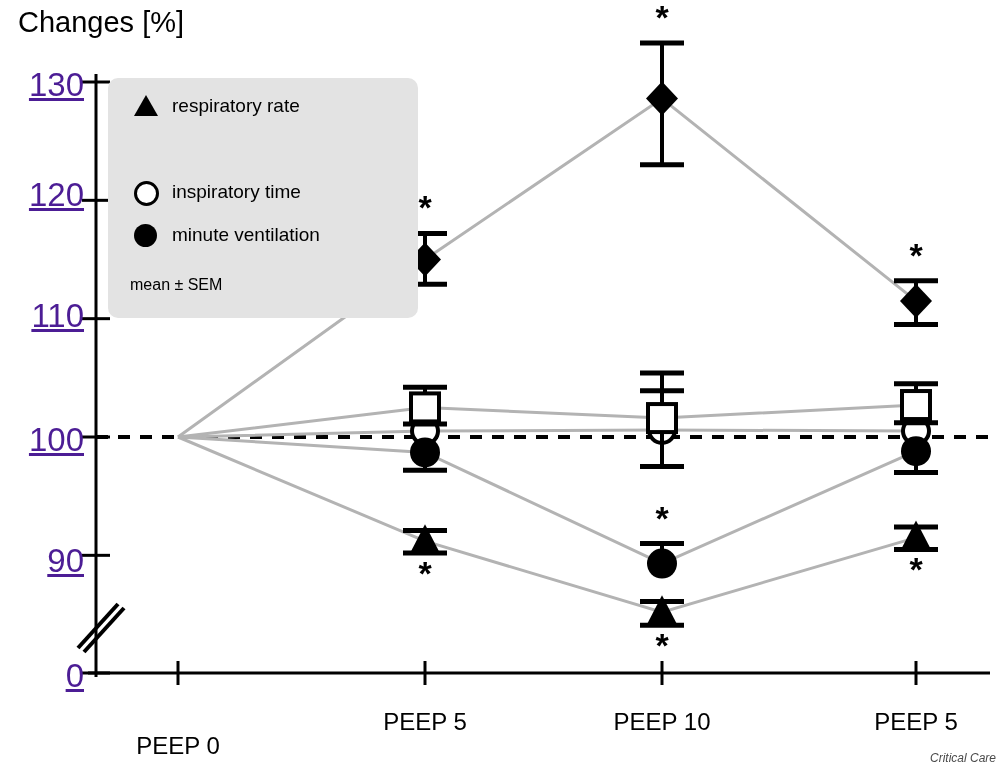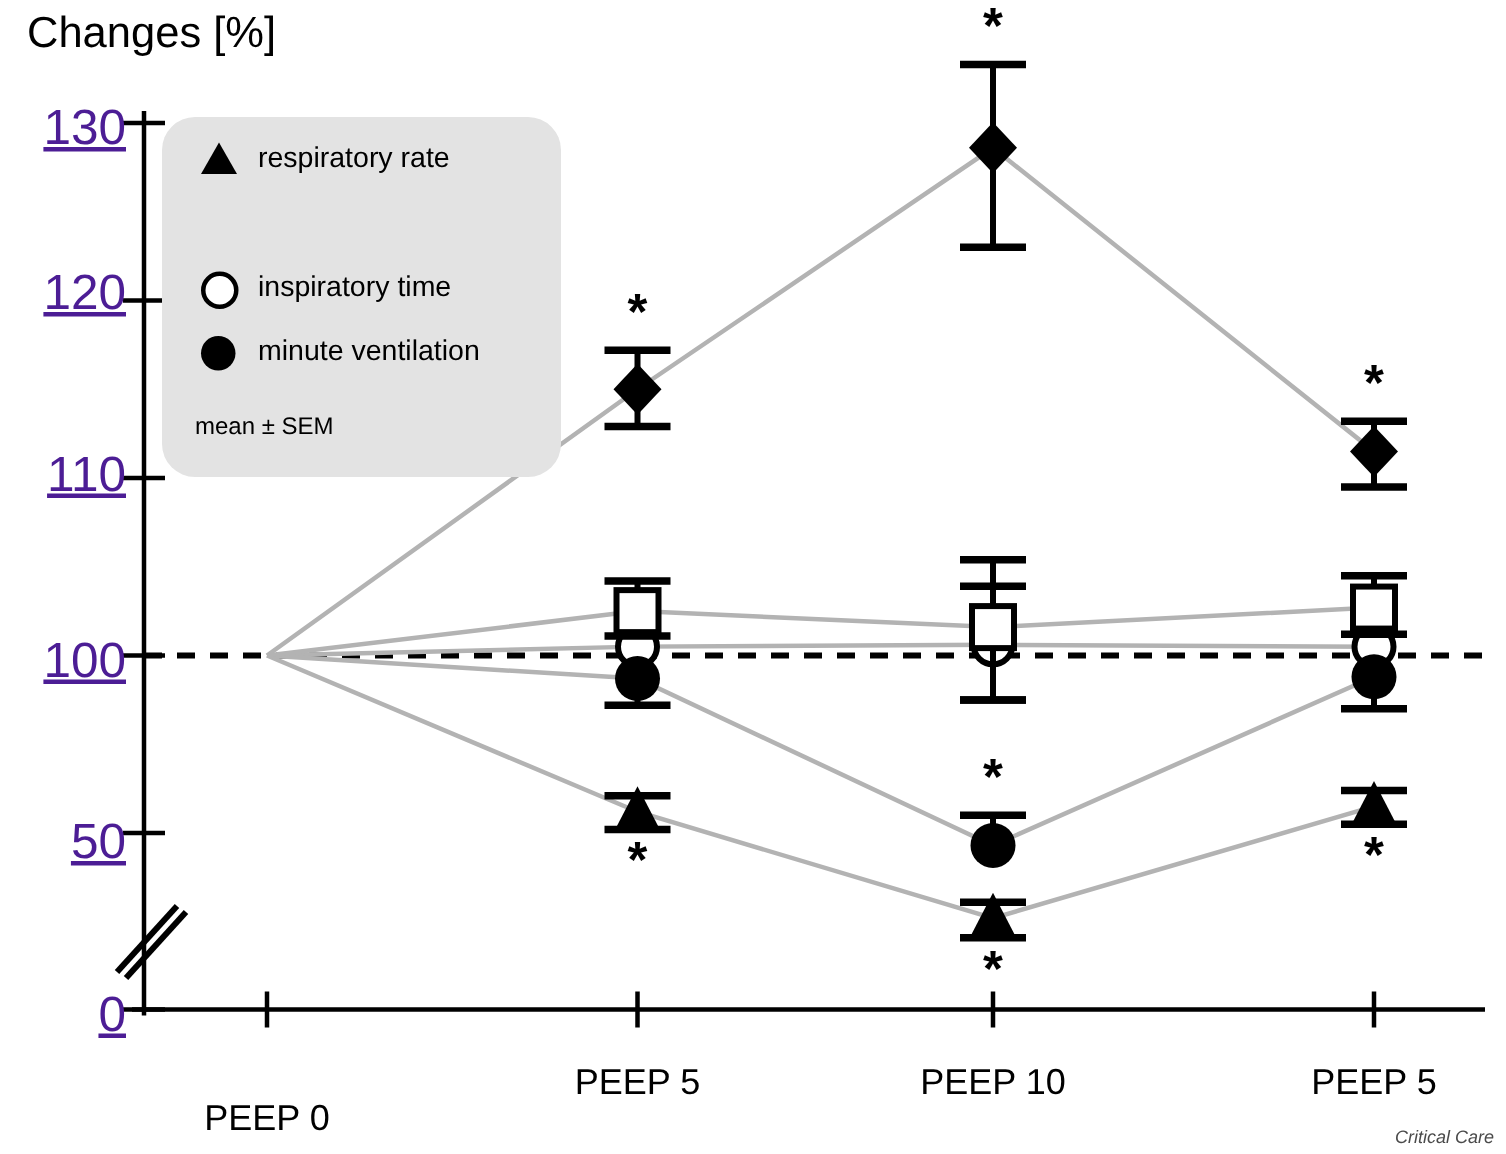--- a/index.html
+++ b/index.html
@@ -12,22 +12,22 @@
   }
   .ytick-label{
     position:absolute;font-size:33px;color:#4c1d95;text-align:right;
     font-family:"Liberation Sans",sans-serif;white-space:nowrap;text-decoration:underline;
   }
   .xtick-label{
     position:absolute;font-size:24px;color:#000;text-align:center;
     font-family:"Liberation Sans",sans-serif;white-space:nowrap;
   }
   .legend-box{
-    position:absolute;left:108px;top:78px;width:266px;height:240px;
-    background:#e3e3e3;border-radius:22px;
+    position:absolute;left:108px;top:78px;width:310px;height:240px;
+    background:#e3e3e3;border-radius:10px;
   }
   .legend-row{
     position:absolute;left:22px;display:flex;align-items:center;height:28px;
   }
   .legend-sym{width:42px;height:28px;position:relative;flex:0 0 42px;}
   .legend-text{
     font-size:19px;color:#000;font-family:"Liberation Sans",sans-serif;white-space:nowrap;
   }
   .legend-note{
     position:absolute;left:22px;top:198px;font-size:16px;color:#000;
@@ -147,21 +147,21 @@
         <line x1="894" y1="383.75" x2="938" y2="383.75" stroke="#000000" stroke-width="5"></line>
         <line x1="894" y1="422.79999999999995" x2="938" y2="422.79999999999995" stroke="#000000" stroke-width="5"></line>
         <rect x="902" y="391.04999999999995" width="28" height="28" fill="#ffffff" stroke="#000000" stroke-width="4"></rect>
       </g>
     </svg>
 
   <div class="ytick-label" style="left:14px;top:66px;width:70px;">130</div>
   <div class="ytick-label" style="left:14px;top:176px;width:70px;">120</div>
   <div class="ytick-label" style="left:14px;top:297px;width:70px;">110</div>
   <div class="ytick-label" style="left:14px;top:421px;width:70px;">100</div>
-  <div class="ytick-label" style="left:14px;top:542px;width:70px;">50</div>
+  <div class="ytick-label" style="left:14px;top:542px;width:70px;">90</div>
   <div class="ytick-label" style="left:14px;top:657px;width:70px;">0</div>
 
   <div class="xtick-label" style="left:78px;top:708px;width:200px;margin-top:24px;">PEEP  0</div>
   <div class="xtick-label" style="left:325px;top:708px;width:200px;">PEEP 5</div>
   <div class="xtick-label" style="left:562px;top:708px;width:200px;">PEEP 10</div>
   <div class="xtick-label" style="left:816px;top:708px;width:200px;">PEEP 5</div>
 
   <div class="legend-box">
     <div class="legend-row" style="top:14px;">
       <span class="legend-sym">

